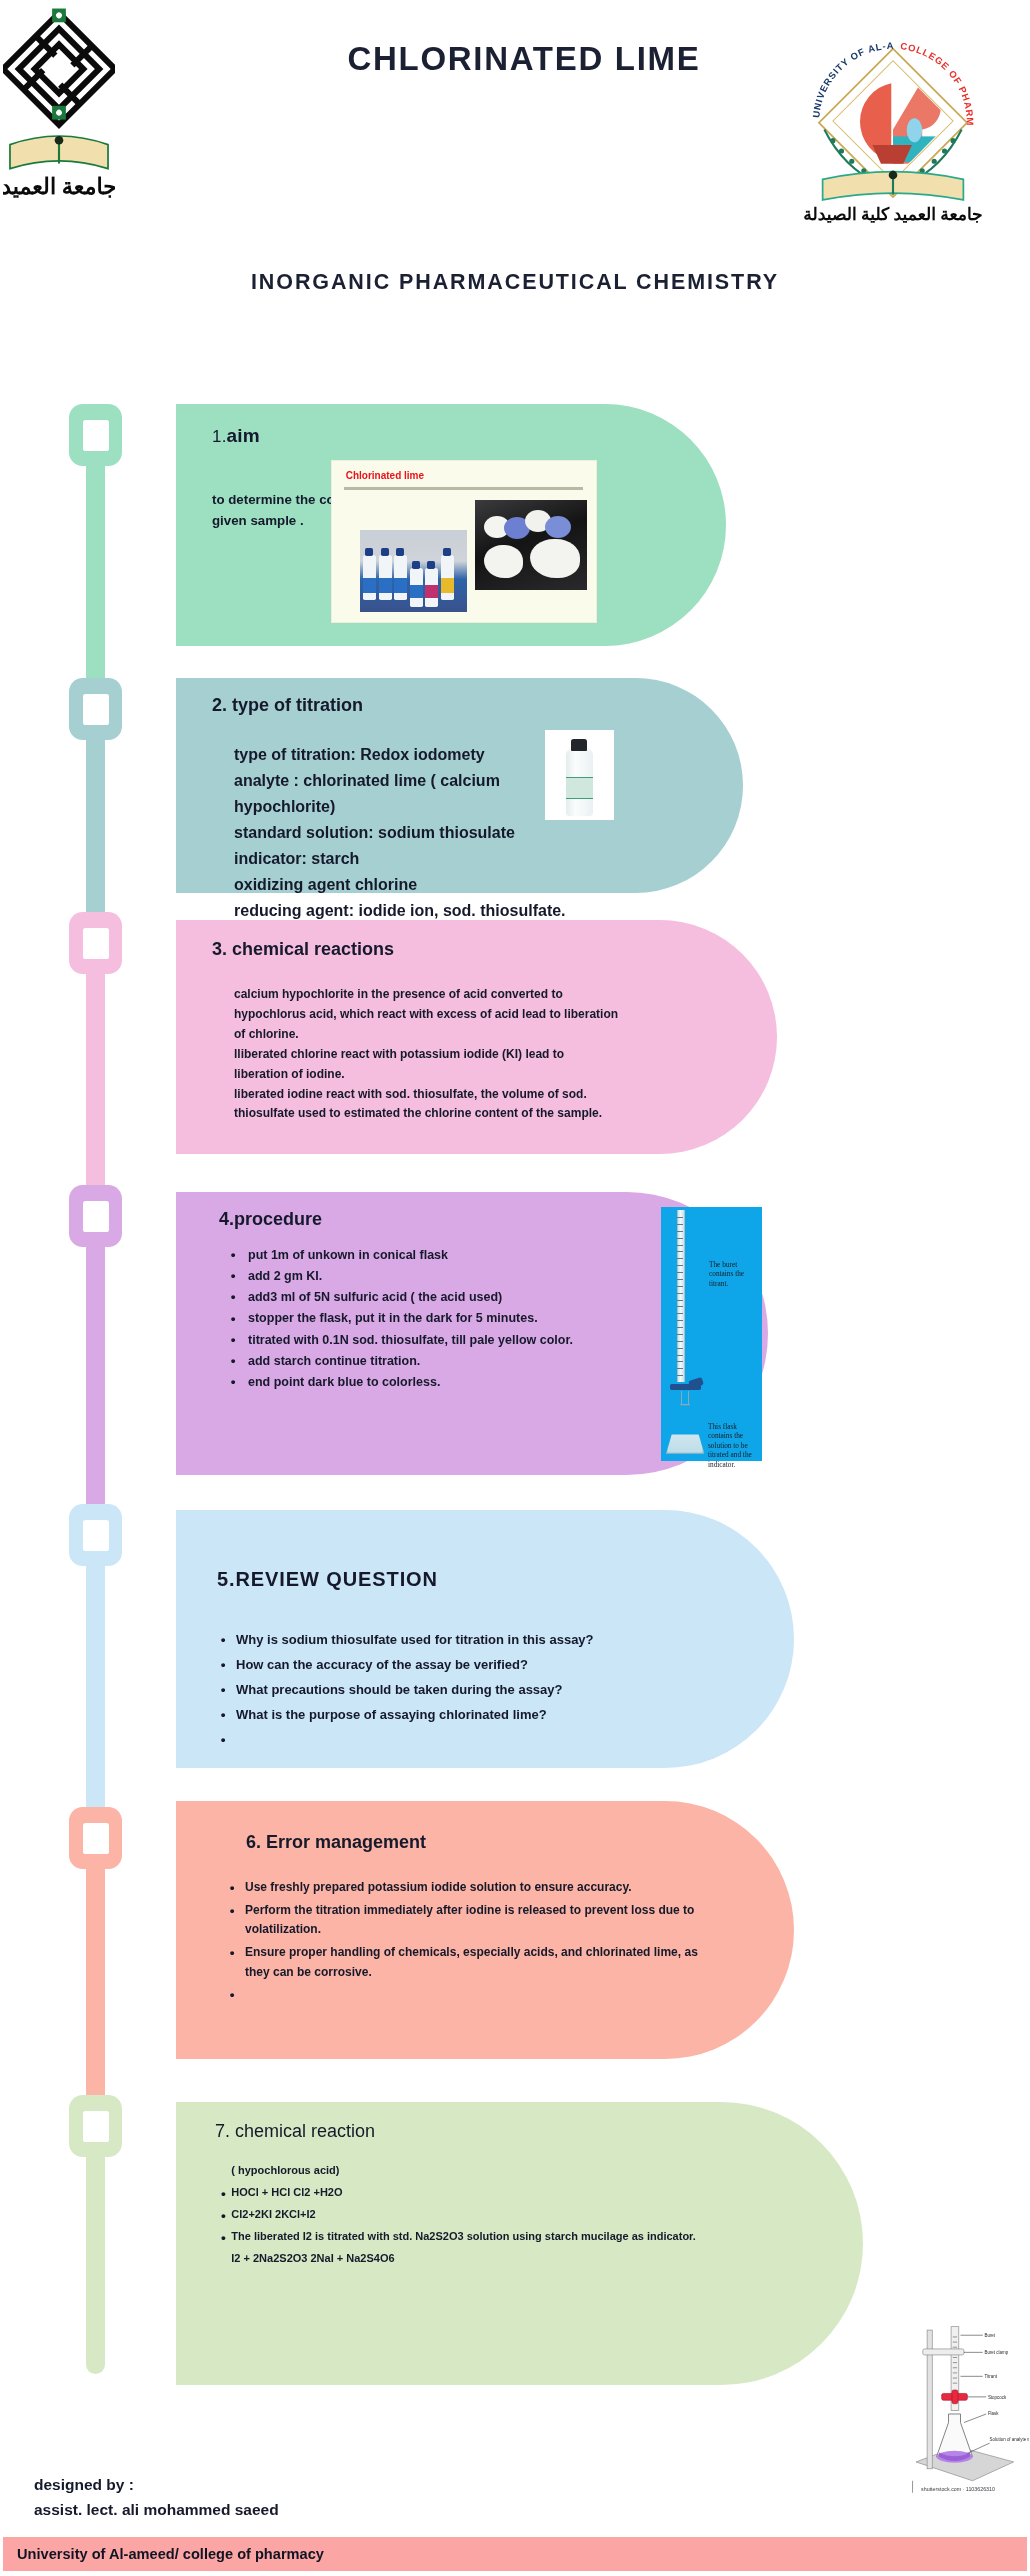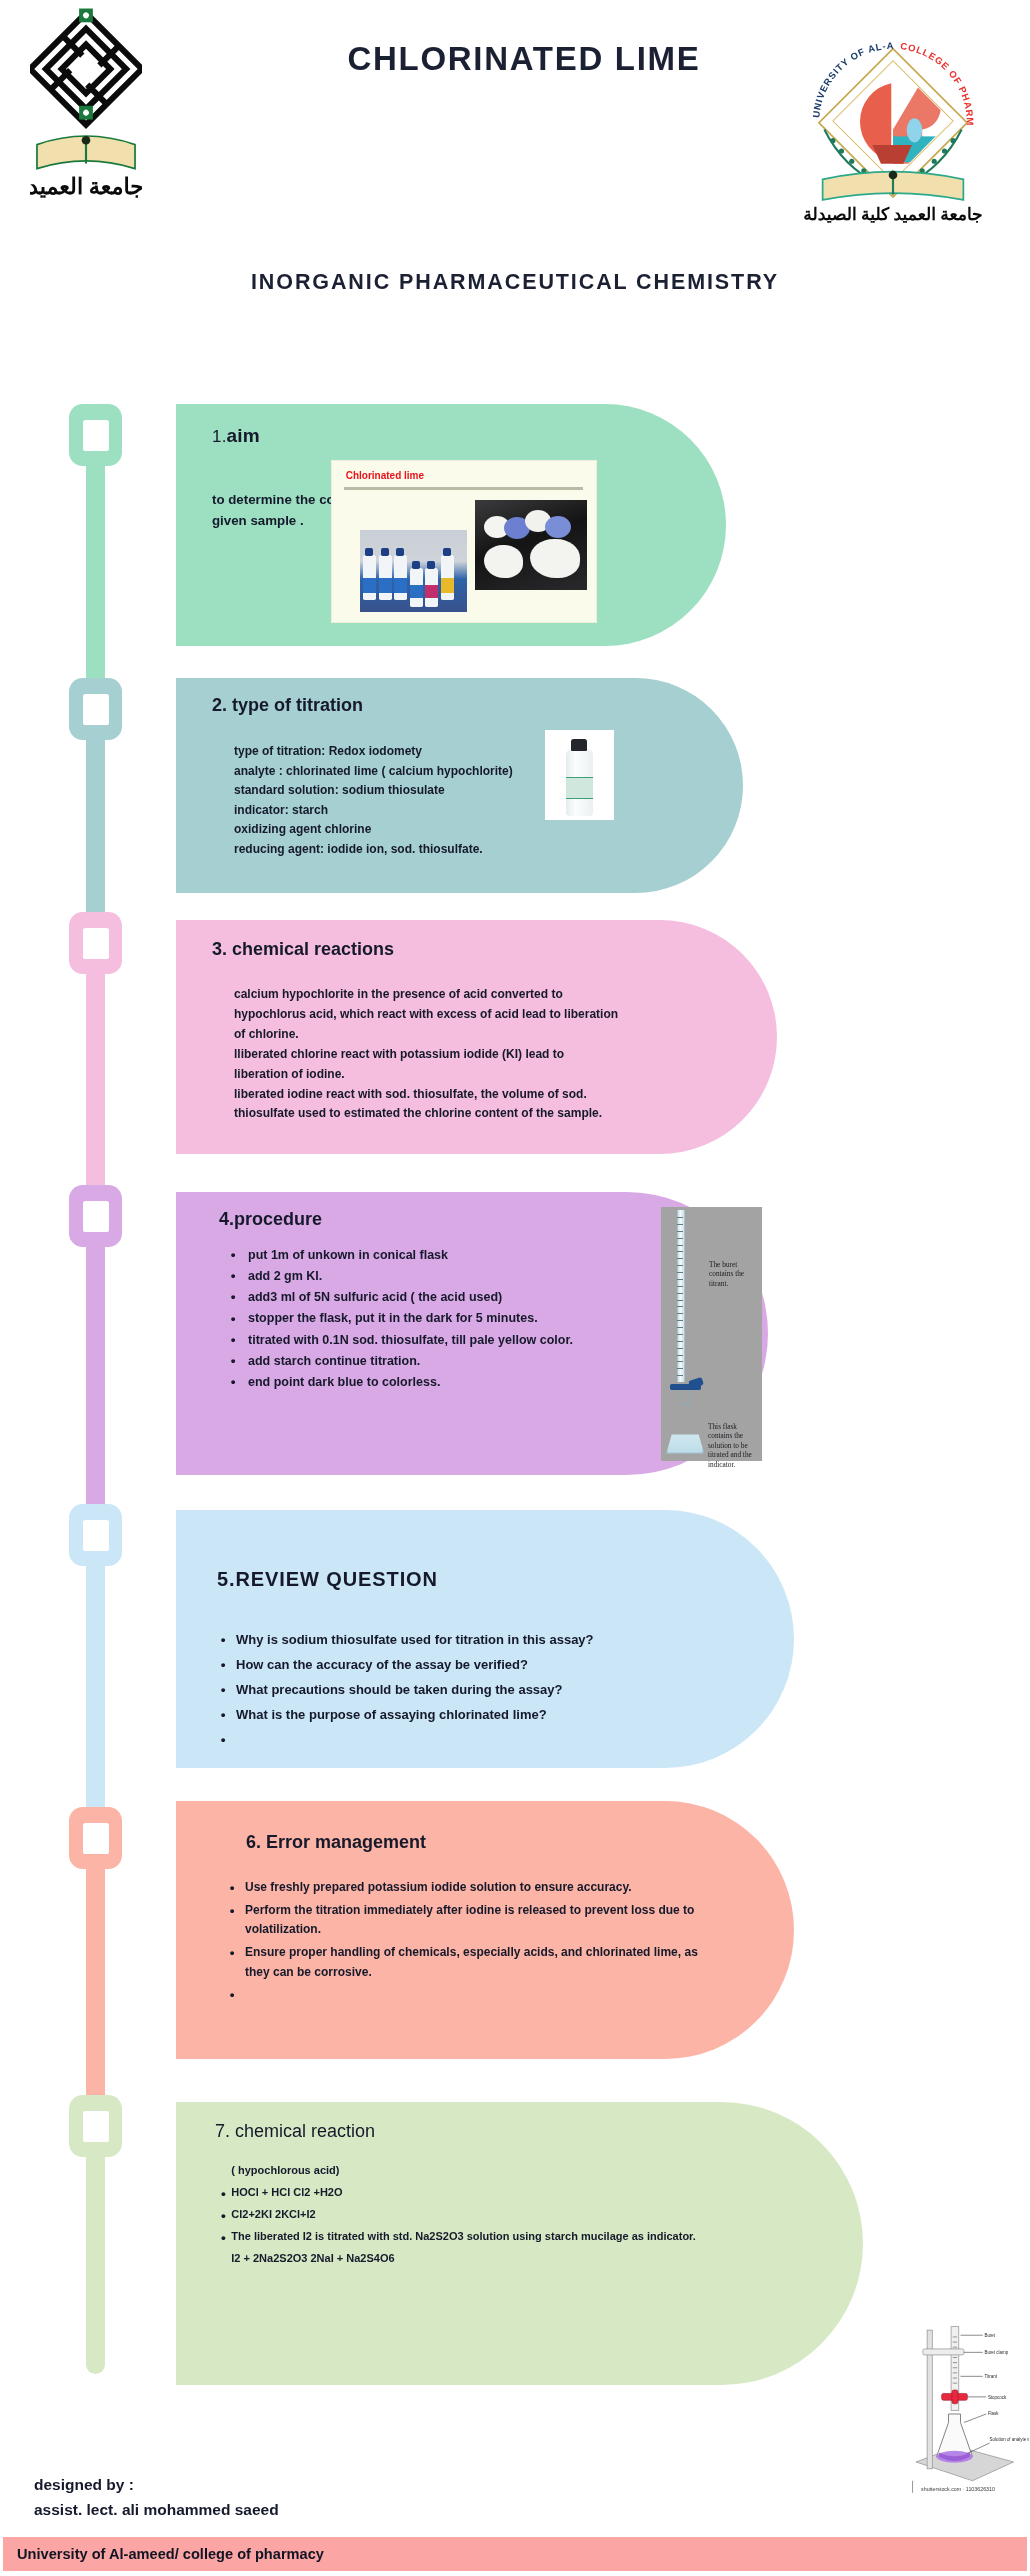--- a/index.html
+++ b/index.html
@@ -7,21 +7,21 @@
     width: 1030px; height: 2576px;
     background: #ffffff;
     font-family: "Liberation Sans", sans-serif;
     color: #1b2033;
     overflow: hidden;
   }
   #page { position: relative; width: 1030px; height: 2576px; background:#fff; }
 
   
   #header { position:absolute; left:0; top:0; width:1030px; height:258px; }
-  #logo-left  { position:absolute; left:30px;  top:6.9px;  width:112px; height:215px; }
+  #logo-left  { position:absolute; left:3px;  top:6.9px;  width:112px; height:215px; }
   #logo-right { position:absolute; left:790px; top:15.5px; width:206px; height:215px; }
   #title-block { position:absolute; left:258px; top:36px; width:532px; text-align:center; }
   .main-title {
     font-size:33px; font-weight:700; letter-spacing:1.7px;
     color:#1b2033; line-height:1.42; white-space:nowrap;
   }
   #subtitle {
     position:absolute; left:0; top:270px; width:1030px; text-align:center;
     font-size:21.5px; font-weight:700; letter-spacing:1.9px; color:#1b2033;
   }
@@ -79,21 +79,21 @@
   #fig-cl-powders {
     position:absolute; left:143px; top:39px; width:112px; height:90px;
     background:linear-gradient(160deg,#3b3b3d 0%,#141415 45%,#2a2a2c 100%);
   }
   .tab { position:absolute; border-radius:50%; }
   .pow { position:absolute; border-radius:50% 50% 45% 55%; background:#f3f3f0; }
 
   
   #card-2 { top:678px; width:567px; height:215px; background:#a5cfd0; }
   #card-2 .card-title { left:36px; top:17px; font-size:18px; }
-  #card-2 .card-body { left:58px; top:64px; width:369px; font-size:12px; font-weight:700; line-height:1.63; }
+  #card-2 .card-body { left:58px; top:64px; width:369px; font-size:16px; font-weight:700; line-height:1.63; }
   #fig-thio-bottle {
     position:absolute; left:369px; top:52px; width:69px; height:90px; background:#ffffff;
   }
   #bottle-body {
     position:absolute; left:20.6px; top:19px; width:27px; height:67px;
     background:linear-gradient(90deg,#e4eced 0%,#fbfdfd 35%,#eaf1f2 100%);
     border-radius:6px 6px 3.4px 3.4px;
   }
   #bottle-cap {
     position:absolute; left:26px; top:8.6px; width:16.3px; height:12px; background:#23262a; border-radius:2.6px 2.6px 0.9px 0.9px;
@@ -107,21 +107,21 @@
   #card-3 { top:920px; width:601px; height:234px; background:#f5bedf; }
   #card-3 .card-title { left:36px; top:19px; font-size:18px; }
   #card-3 .card-body { left:58px; top:65px; width:515px; font-size:12px; font-weight:700; line-height:1.66; }
 
   
   #card-4 { top:1192px; width:592px; height:283px; background:#d9a9e5; }
   #card-4 .card-title { left:43px; top:17px; font-size:18px; }
   #card-4 .card-body { left:53px; top:53px; width:361px; font-size:12.5px; font-weight:700; line-height:1.62; }
   #card-4 ul.blist li { padding-left:19px; margin-bottom:0.9px; }
   #fig-buret {
-    position:absolute; left:485px; top:14.6px; width:101px; height:254px; background:#a3a3a3;
+    position:absolute; left:485px; top:14.6px; width:101px; height:254px; background:#0ea5e9;
   }
   #buret-tube {
     position:absolute; left:15.5px; top:3.4px; width:8.6px; height:172px;
     background:linear-gradient(90deg,#cfe0e6 0%,#f3fafc 40%,#cfe0e6 100%);
     border-left:0.9px solid #a8c2cb; border-right:0.9px solid #a8c2cb;
   }
   .bticks { position:absolute; left:15.5px; top:5.2px; width:8.6px; height:168px; }
   .btick { position:absolute; left:0.9px; width:6px; height:0.9px; background:#5d7a85; }
   #buret-stopcock {
     position:absolute; left:8.6px; top:177px; width:31px; height:6.9px;

